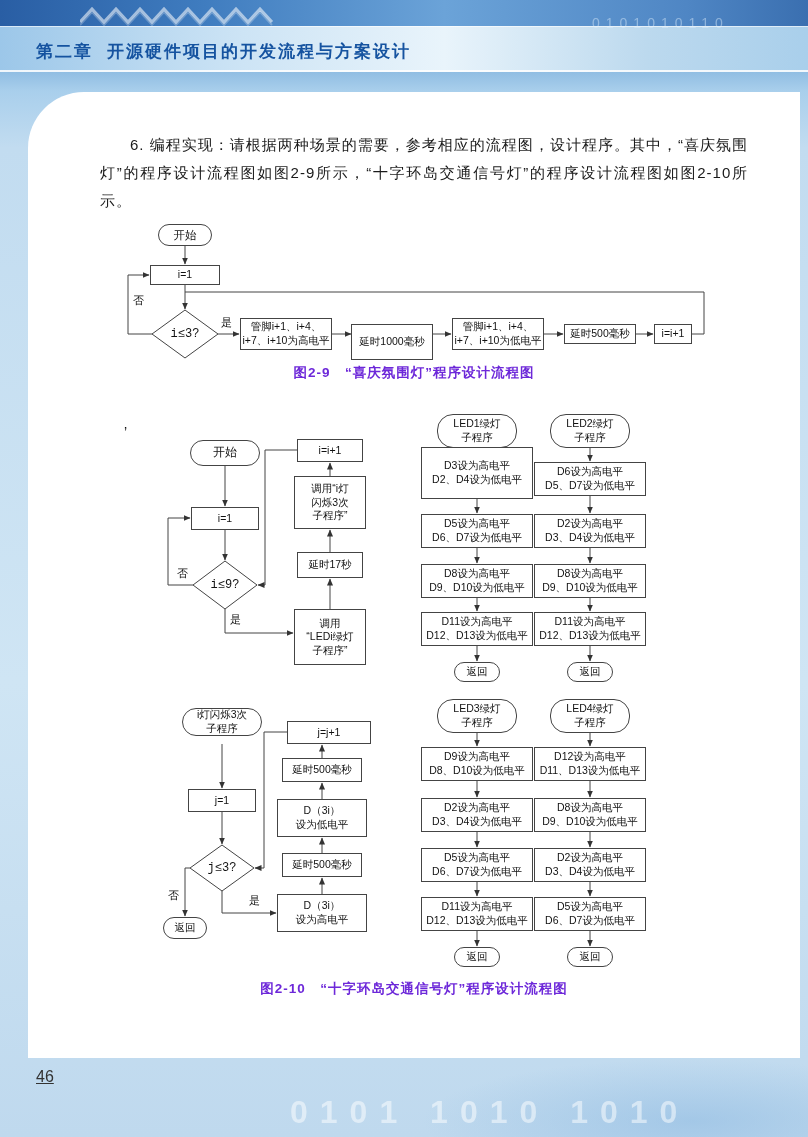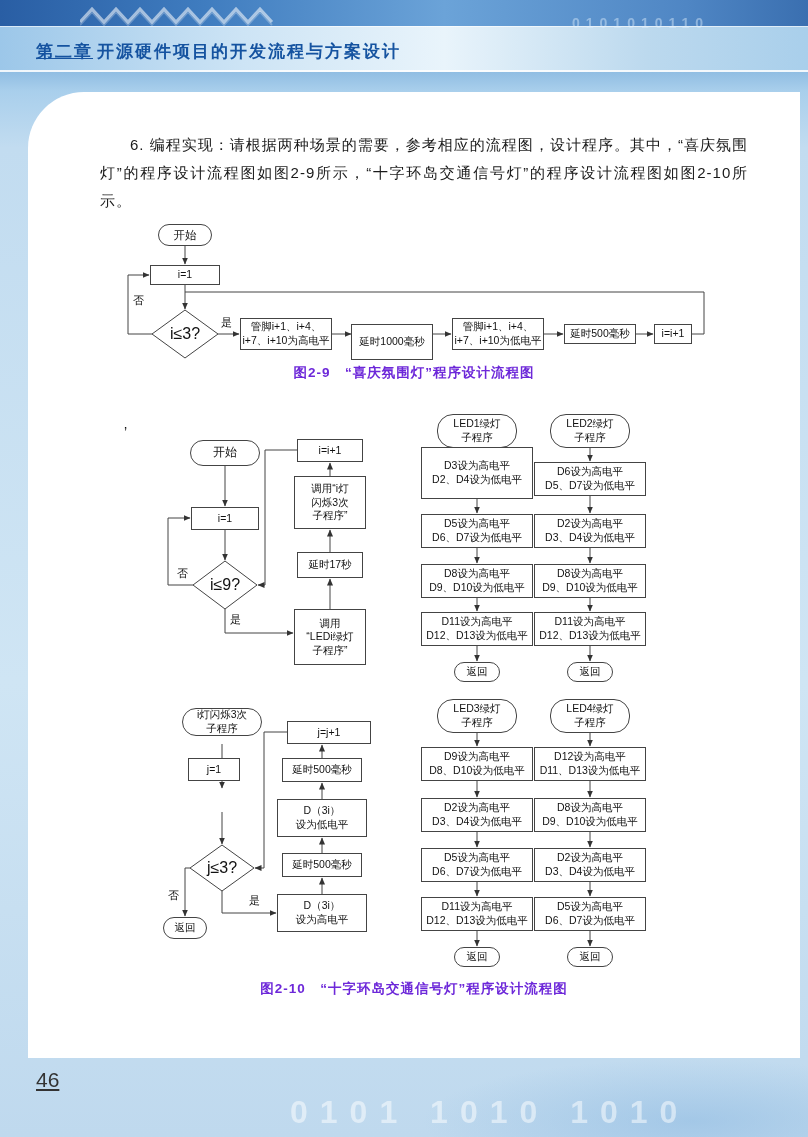--- a/index.html
+++ b/index.html
@@ -14,39 +14,39 @@
     left:0; top:0; width:808px; height:26px; z-index:2;
     background:linear-gradient(90deg,#295ea4 0%,#3f7cbf 25%,#6ba3d8 55%,#4f86c4 85%,#3a6fb0 100%);
   }
   .header-band {
     left:0; top:26px; width:808px; height:46px; z-index:2;
     background:linear-gradient(90deg,#9cc7e9 0%,#cde4f5 30%,#e9f4fb 55%,#bcd9ee 80%,#a9cfeb 100%);
     border-top:1px solid rgba(255,255,255,.6);
     border-bottom:2px solid rgba(255,255,255,.85);
   }
   .chapter { left:36px; top:40px; z-index:3; font-size:17px; font-weight:bold; color:#1553a0; letter-spacing:2px; white-space:nowrap; }
-  .chapter .chap-label { margin-right:4px;text-decoration:underline; }
-  .digits-top { left:572px; top:15px; z-index:3; font-size:14px; letter-spacing:6px; color:rgba(225,240,252,.45); font-weight:bold; }
+  .chapter .chap-label { margin-right:14px; }
+  .digits-top { left:592px; top:15px; z-index:3; font-size:14px; letter-spacing:6px; color:rgba(225,240,252,.45); font-weight:normal; }
   .card { left:28px; top:92px; width:772px; height:966px; background:#ffffff; border-radius:56px 0 0 0; z-index:1; }
   .para {
     left:100px; top:131px; width:648px; z-index:3;
     font-size:15px; line-height:28px; letter-spacing:1px; color:#1a1a1a;
     text-align:justify; text-indent:2em;
   }
   .nd {
     position:absolute; z-index:3; border:1px solid #444; background:#fff;
     display:flex; align-items:center; justify-content:center; text-align:center;
     white-space:pre-line; font-size:10.5px; line-height:1.3; color:#111;
   }
   .st { border-radius:16px; }
-  .dlbl { position:absolute; z-index:3; display:flex; align-items:center; justify-content:center; font-size:16px; color:#111; text-align:right; }
+  .dlbl { position:absolute; z-index:3; display:flex; align-items:center; justify-content:center; font-size:12px; color:#111; text-align:right;font-family:Liberation Mono, monospace; }
   .lbl { position:absolute; z-index:3; font-size:11px; color:#111; }
   .cap { position:absolute; left:28px; width:772px; z-index:3; text-align:center; font-weight:bold; font-size:13.5px; color:#6d28d9; letter-spacing:1px; }
   svg.flow { position:absolute; left:0; top:0; z-index:2; pointer-events:none; }
-  .pageno { left:36px; top:1068px; z-index:3; font-size:21px; color:#333;text-decoration:underline; }
+  .pageno { left:36px; top:1068px; z-index:3; font-size:16px; color:#333;text-decoration:underline; }
   .digits-bottom { left:290px; top:1094px; z-index:2; font-size:32px; font-weight:bold; letter-spacing:12px; color:rgba(255,255,255,.5); white-space:nowrap; }
   .footer-glow { left:420px; top:1058px; width:388px; height:79px; z-index:1;
     background:radial-gradient(ellipse at 70% 80%, rgba(140,185,225,.55), rgba(207,229,244,0) 70%); }
   .stray { position:absolute; z-index:3; font-size:14px; color:#111; }
 </style>
 </head>
 <body>
 
 <div class="abs top-strip"></div>
 <svg class="abs" style="left:80px;top:3px;z-index:3" width="210" height="24">
@@ -155,21 +155,21 @@
 “LEDi绿灯
 子程序”</div>
 <div class="nd" style="left:297px;top:552px;width:66px;height:26px">延时17秒</div>
 <div class="nd" style="left:294px;top:476px;width:72px;height:53px">调用“i灯
 闪烁3次
 子程序”</div>
 <div class="nd" style="left:297px;top:439px;width:66px;height:23px">i=i+1</div>
 
 <div class="nd st" style="left:182px;top:708px;width:80px;height:28px">i灯闪烁3次
 子程序</div>
-<div class="nd" style="left:188px;top:758px;width:52px;height:23px">j=1</div>
+<div class="nd" style="left:188px;top:789px;width:68px;height:23px">j=1</div>
 <div class="dlbl" style="left:190px;top:856px;width:64px;height:24px">j≤3?</div>
 <div class="lbl" style="left:168px;top:888px">否</div>
 <div class="lbl" style="left:249px;top:893px">是</div>
 <div class="nd st" style="left:163px;top:917px;width:44px;height:22px;border-radius:11px">返回</div>
 <div class="nd" style="left:277px;top:894px;width:90px;height:38px">D（3i）
 设为高电平</div>
 <div class="nd" style="left:282px;top:853px;width:80px;height:24px">延时500毫秒</div>
 <div class="nd" style="left:277px;top:799px;width:90px;height:38px">D（3i）
 设为低电平</div>
 <div class="nd" style="left:282px;top:758px;width:80px;height:24px">延时500毫秒</div>

